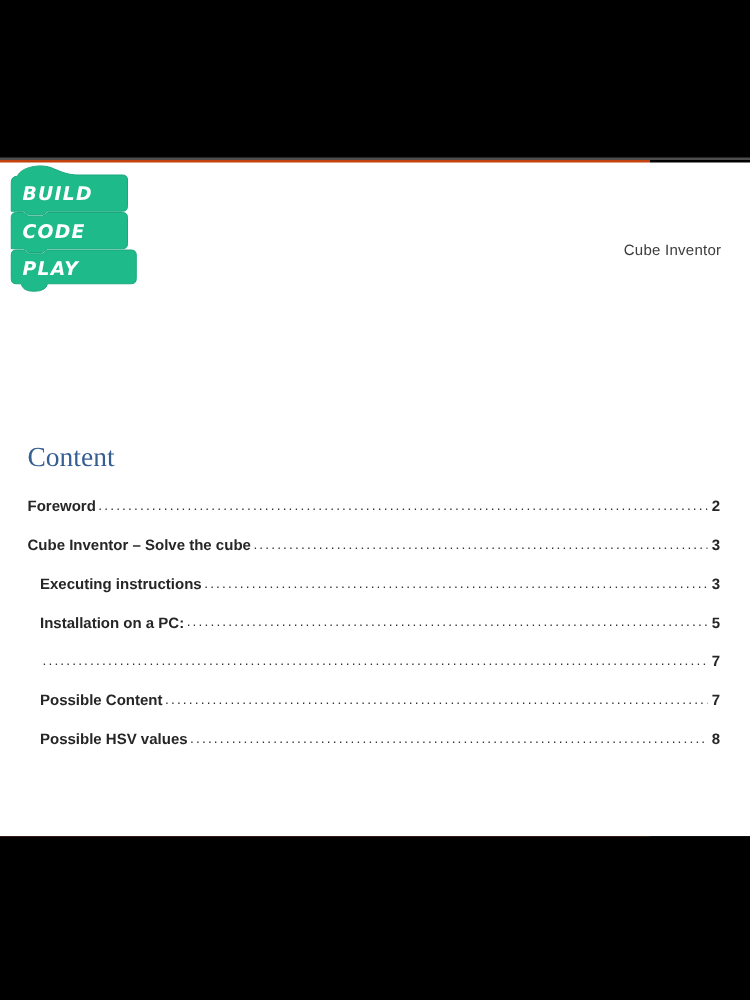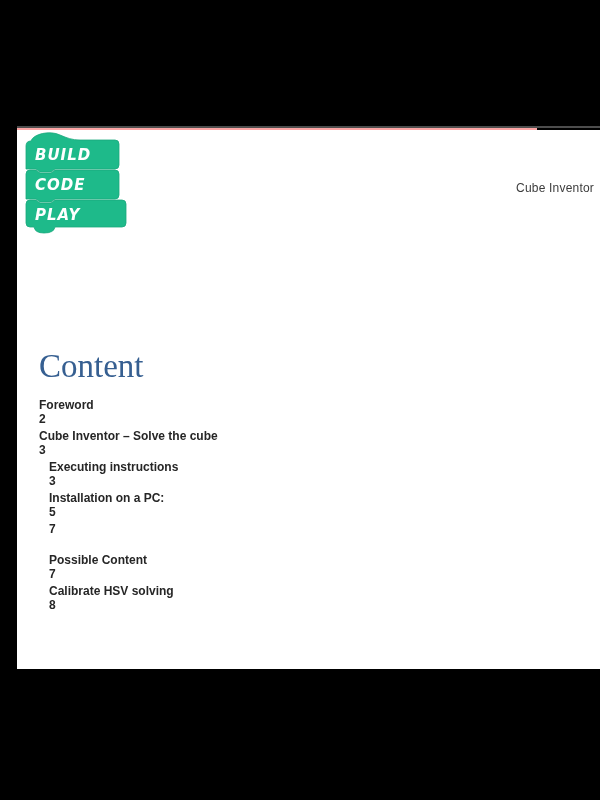--- a/index.html
+++ b/index.html
@@ -1,48 +1,46 @@
 <!DOCTYPE html>
 <html><head>
 <meta charset="utf-8">
 <style>
   * { margin: 0; padding: 0; box-sizing: border-box; }
   html, body { width: 600px; height: 800px; background: #000; overflow: hidden; }
   .viewer {
-    position: relative; width: 520px; height: 800px; background: #fca5a5;
+    position: relative; width: 520px; height: 800px; background: #c2410c;
     font-family: "Liberation Sans", "DejaVu Sans", sans-serif;
-    margin-left: 17px;
   }
   .letterbox-top {
     position: absolute; top: 0; left: 0; width: 600px; height: 128px;
     background: #000; border-bottom: 2px solid #4d4d4d;
   }
   .letterbox-bottom {
     position: absolute; top: 669px; left: 0; width: 600px; height: 131px; background: #000;
   }
   .page {
     position: absolute; top: 130px; left: 0; width: 600px; height: 539px; background: #ffffff;
   }
   .logo { position: absolute; left: 7px; top: 2px; width: 104px; height: 102px; }
   .header-right {
-    position: absolute; top: 51px; right: 23px;
+    position: absolute; top: 63px; right: 23px;
     font-size: 12px; color: #3c3c3c; letter-spacing: 0.2px;
   }
   .doc-heading {
     position: absolute; top: 221px; left: 22px;
     font-family: "Liberation Serif", "DejaVu Serif", serif;
-    font-size: 33px; line-height: 30px; color: #365f91; font-weight: 400; text-align: right;
+    font-size: 22px; line-height: 30px; color: #365f91; font-weight: 400; text-align: right;
   }
   .toc { position: absolute; top: 268px; left: 22px; right: 24px; }
   .toc-row {
-    display: flex; align-items: flex-start;
+    display: flex; align-items: center;
     height: 13px; margin-bottom: 18px;
     font-size: 12px; font-weight: 600; color: #262626;
     cursor: pointer;
-    flex-direction: column;
   }
   .toc-row.lvl2 { padding-left: 10px; }
   .toc-label { white-space: nowrap; }
   .toc-leader {
     flex: 1; overflow: hidden; white-space: nowrap;
     font-weight: 400; font-size: 11px; letter-spacing: 1.7px;
     color: #333; margin: 0 3px 0 2px;
   }
   .toc-leader::after {
     content: "........................................................................................................................................................................................................";
@@ -111,21 +109,21 @@
         <span class="toc-page">7</span>
       </div>
 
       <div class="toc-row lvl2">
         <span class="toc-label">Possible Content</span>
         <span class="toc-leader"></span>
         <span class="toc-page">7</span>
       </div>
 
       <div class="toc-row lvl2">
-        <span class="toc-label">Calibrate HSV solving</span>
+        <span class="toc-label">Possible HSV values</span>
         <span class="toc-leader"></span>
         <span class="toc-page">8</span>
       </div>
 
     </div>
   </div>
 
   <div class="letterbox-bottom"></div>
 </div>
 

